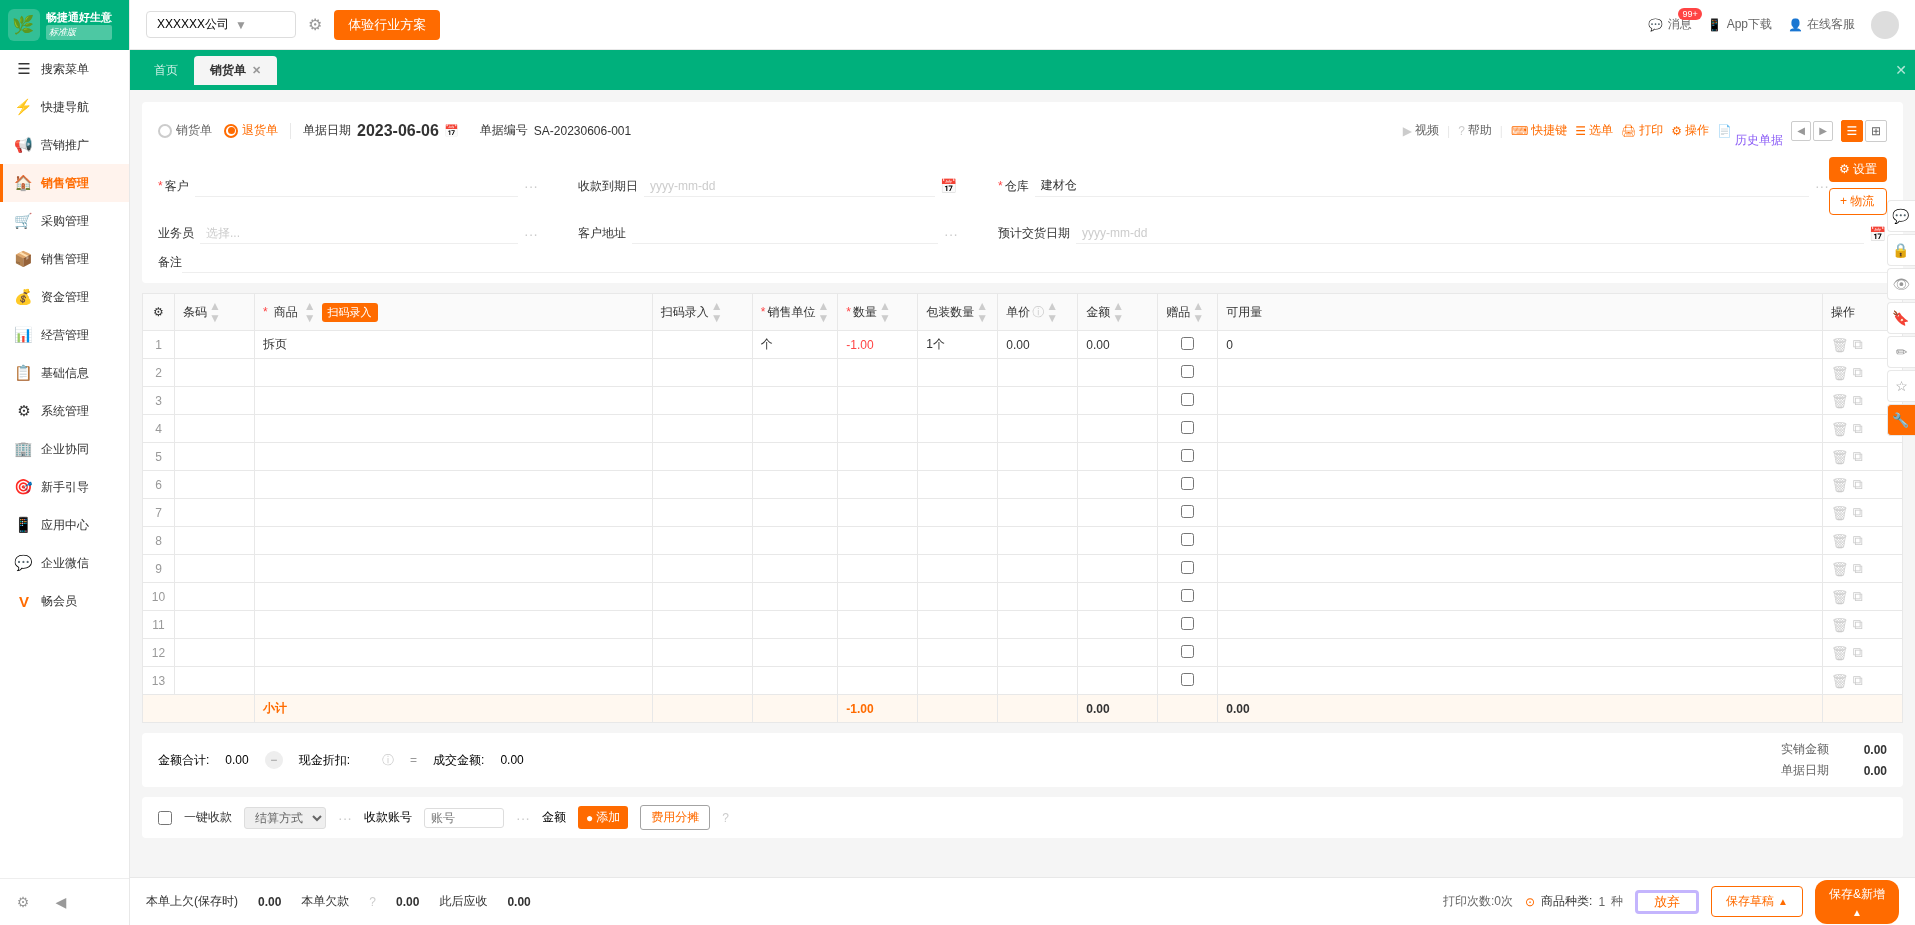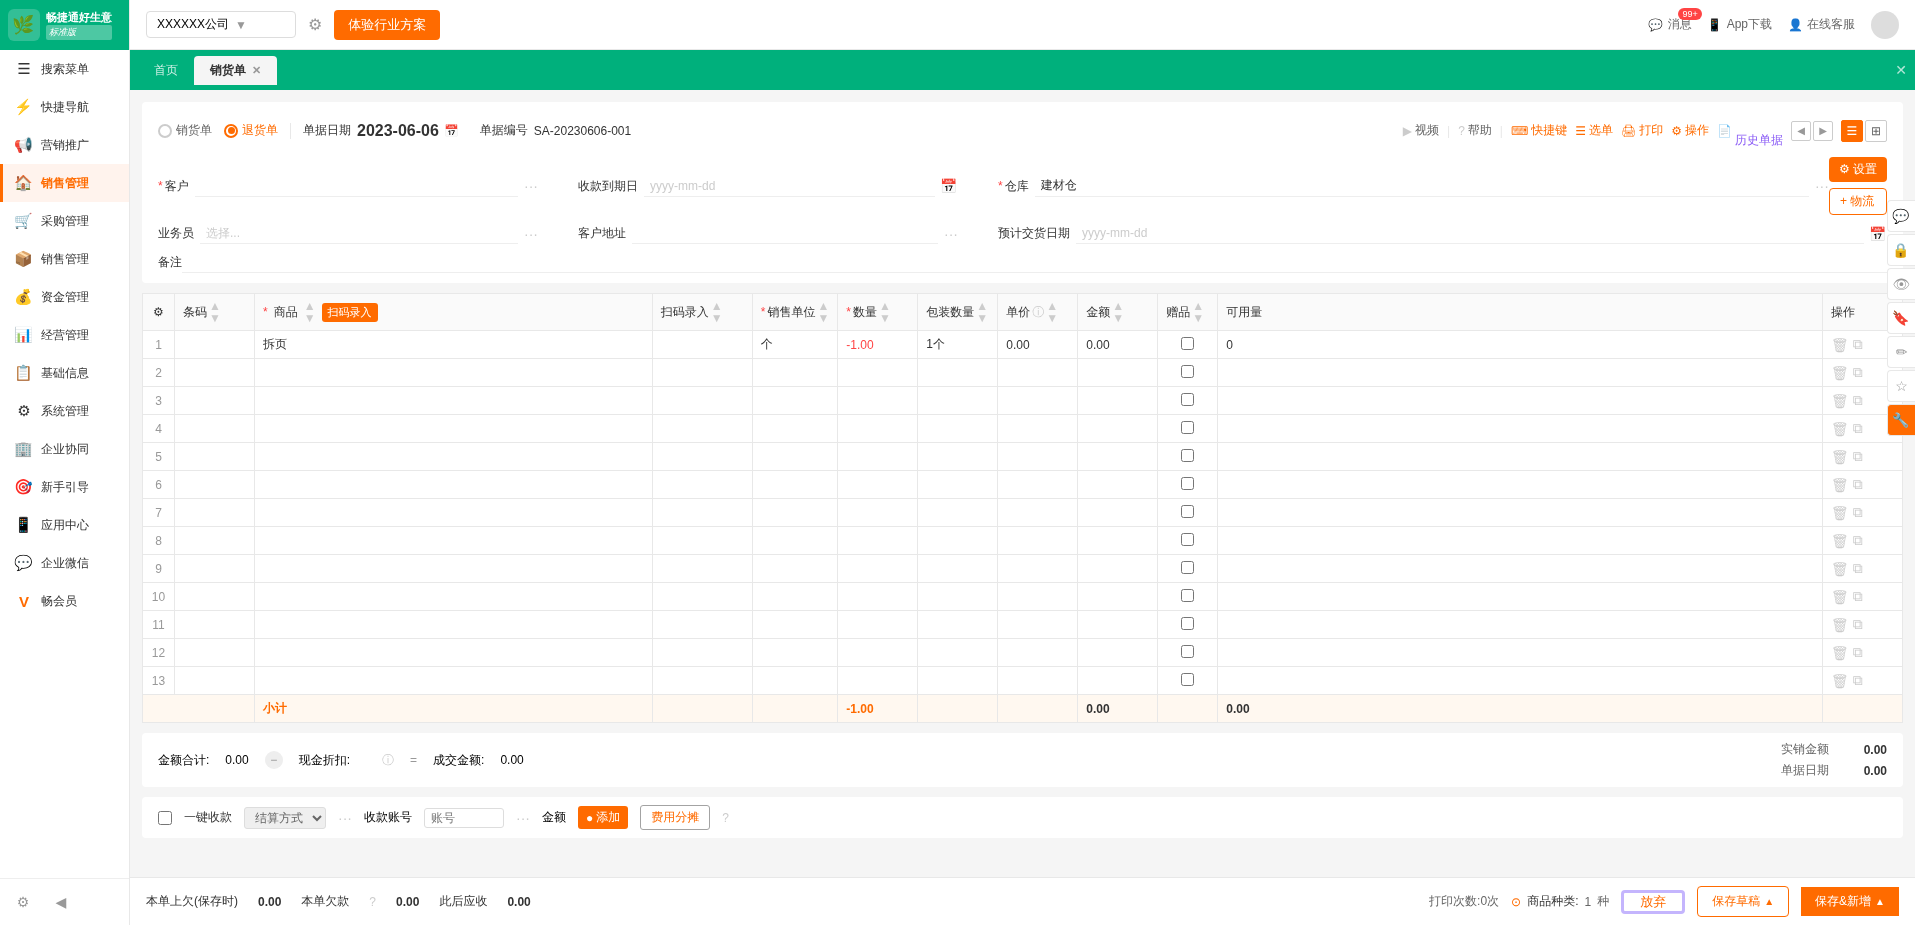--- a/index.html
+++ b/index.html
@@ -102,21 +102,21 @@
     .footer-stat { display: flex; align-items: center; gap: 20px; font-size: 12px; color: #666; }
     .footer-stat-label { color: #333; }
     .footer-stat-val { color: #333; font-weight: bold; }
     .footer-stat-val.zero { color: #333; }
     .help-icon { color: #ccc; font-size: 12px; cursor: pointer; }
     .footer-right { margin-left: auto; display: flex; align-items: center; gap: 12px; }
     .footer-product-info { display: flex; align-items: center; gap: 6px; font-size: 12px; color: #666; }
     .product-count-label { color: #333; }
     .abandon-btn { border: 3px solid #c4b5fd; color: #ff6b00; background: #fff; padding: 0 16px; border-radius: 4px; cursor: pointer; font-size: 13px; }
     .save-draft-btn { border: 1px solid #ff6b00; color: #ff6b00; background: #fff; padding: 6px 14px; border-radius: 4px; cursor: pointer; font-size: 13px; display: flex; align-items: center; gap: 4px; }
-    .save-new-btn { background: #ff6b00; color: #fff; border: none; padding: 6px 14px; border-radius: 0; cursor: pointer; font-size: 13px; display: flex; align-items: center; gap: 4px; }
+    .save-new-btn { background: #ff6b00; color: #fff; border: none; padding: 6px 14px; border-radius: 12px; cursor: pointer; font-size: 13px; display: flex; align-items: center; gap: 4px; flex-direction: column; }
     .btn-arrow { font-size: 10px; }
     .right-stat-item { display: flex; gap: 8px; align-items: center; font-size: 12px; }
     .right-stat-label { color: #666; }
     .right-stat-val { color: #333; font-weight: bold; min-width: 50px; text-align: right; }
 
     
     .right-panel { position: fixed; right: 0; top: 200px; display: flex; flex-direction: column; gap: 2px; z-index: 100; }
     .right-panel-icon { width: 28px; height: 32px; background: #fff; border: 1px solid #e8e8e8; border-right: none; display: flex; align-items: center; justify-content: center; cursor: pointer; color: #999; font-size: 14px; border-radius: 4px 0 0 4px; }
     .right-panel-icon.orange { background: #ff6b00; color: #fff; }
 

